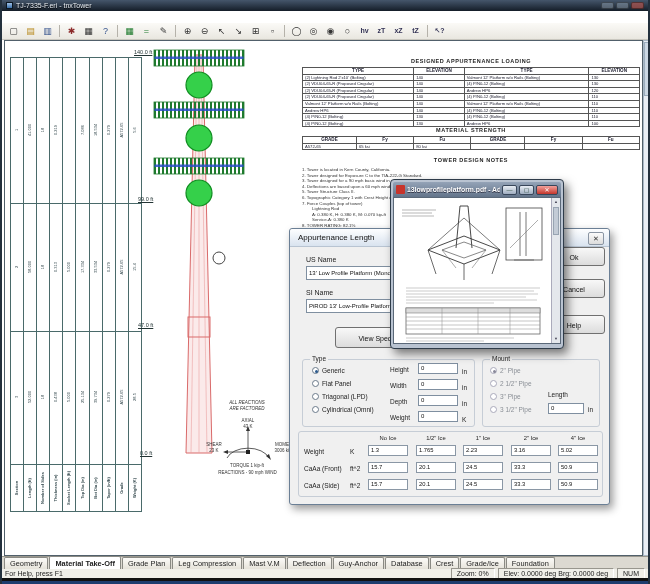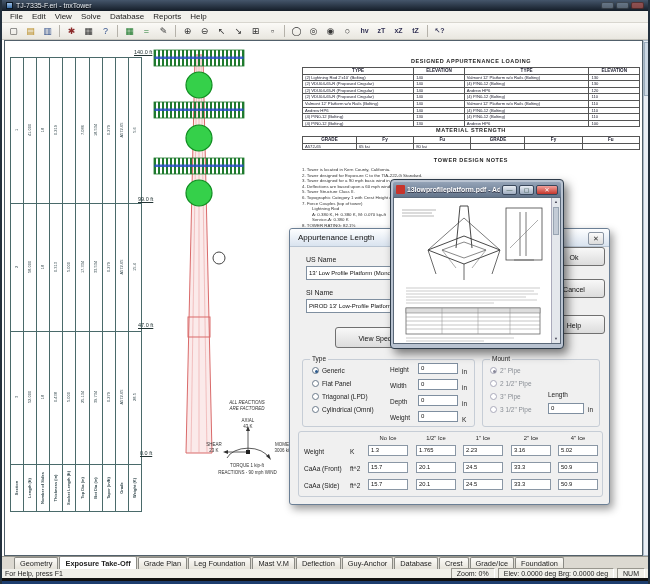--- a/index.html
+++ b/index.html
@@ -68,21 +68,21 @@
   .pdf .ptitle{height:15px;background:linear-gradient(#94a3b7,#63748a);border-radius:2px 2px 0 0;display:flex;align-items:center;padding:0 3px;gap:2px;}
   .pdf .ptitle .pt{color:#fff;font-size:6.8px;font-weight:bold;text-shadow:0 1px 1px #223;white-space:nowrap;overflow:hidden;flex:1;}
   .pdficon{width:9px;height:9px;background:#c8342b;border-radius:1px;color:#fff;font-size:5px;line-height:9px;text-align:center;font-weight:bold;}
   .wb{width:15px;height:10px;border:1px solid #38465a;border-radius:2px;background:linear-gradient(#e8edf4,#9fadc0);font-size:6px;line-height:8px;text-align:center;color:#243;}
   .wb.cl{width:22px;background:linear-gradient(#f2a09a,#c4362c);color:#fff;}
   .pcontent{position:relative;height:147px;background:#fff;border:1px solid #5a6878;overflow:hidden;}
   .psb{position:absolute;right:0;top:0;width:9px;height:100%;background:#e4e7ec;border-left:1px solid #aab;}
   .psb .ar{position:absolute;left:0;width:8px;height:8px;font-size:4px;line-height:8px;text-align:center;color:#445;}
   .psb .pth{position:absolute;left:1px;top:9px;width:6px;height:28px;background:#c3cbd6;border:1px solid #98a4b2;}
   
-  .tabbar{position:absolute;left:0;top:556px;width:100%;height:13px;background:#dcd9d1;border-top:1px solid #9a988f;display:flex;align-items:flex-end;padding-left:12px;}
+  .tabbar{position:absolute;left:0;top:556px;width:100%;height:13px;background:#dcd9d1;border-top:1px solid #9a988f;display:flex;align-items:flex-end;padding-left:2px;}
   .tab{height:12px;padding:0 5px;margin-right:1px;border:1px solid #8a8a84;border-bottom:none;border-radius:2px 2px 0 0;background:linear-gradient(#fcfbf8,#e6e3da);font-size:7.4px;line-height:12px;color:#222;white-space:nowrap;}
   .tab.active{background:#fff;font-weight:bold;height:13px;line-height:13px;}
   .statusbar{position:absolute;left:0;top:569px;width:100%;height:9px;background:#f0efe9;display:flex;align-items:center;font-size:7px;line-height:9px;color:#222;padding:0 3px;}
   .sfill{flex:1;}
   .scell{border:1px solid;border-color:#98968e #fff #fff #98968e;padding:0 5px;margin-left:3px;white-space:nowrap;}
   .blackstrip{position:absolute;left:0;top:578px;width:100%;height:3px;background:#111;}
   .bluestrip{position:absolute;left:0;top:581px;width:100%;height:3px;background:#1d3d6e;}
 </style>
 </head>
 <body>
@@ -92,29 +92,20 @@
   <div class="titlebar">
     <span class="appicon"></span>
     <span class="ttext">TJ-7335-F.eri - tnxTower</span>
     <span class="wctl">
       <i></i>
       <i></i>
       <i class="cl"></i>
     </span>
   </div>
 
-  <div class="menubar">
-    <span>File</span>
-    <span>Edit</span>
-    <span>View</span>
-    <span>Solve</span>
-    <span>Database</span>
-    <span>Reports</span>
-    <span>Help</span>
-  </div>
 
   <div class="toolbar">
     <span class="tbtn c-dark">▢</span>
     <span class="tbtn c-yellow">▤</span>
     <span class="tbtn c-blue">▥</span>
     <span class="tsep"></span>
     <span class="tbtn c-red">✱</span>
     <span class="tbtn c-dark">▦</span>
     <span class="tbtn c-blue">?</span>
     <span class="tsep"></span>
@@ -498,23 +489,23 @@
       </div>
     </div>
   </div>
 
   <div class="vsb">
     <div class="thumb"></div>
   </div>
 
   <div class="tabbar">
     <span class="tab">Geometry</span>
-    <span class="tab active">Exposure Take-Off</span>
+    <span class="tab active">Material Take-Off</span>
     <span class="tab">Grade Plan</span>
-    <span class="tab">Leg Foundation</span>
+    <span class="tab">Leg Compression</span>
     <span class="tab">Mast V.M</span>
     <span class="tab">Deflection</span>
     <span class="tab">Guy-Anchor</span>
     <span class="tab">Database</span>
     <span class="tab">Crest</span>
     <span class="tab">Grade/Ice</span>
     <span class="tab">Foundation</span>
   </div>
 
   <div class="statusbar">

